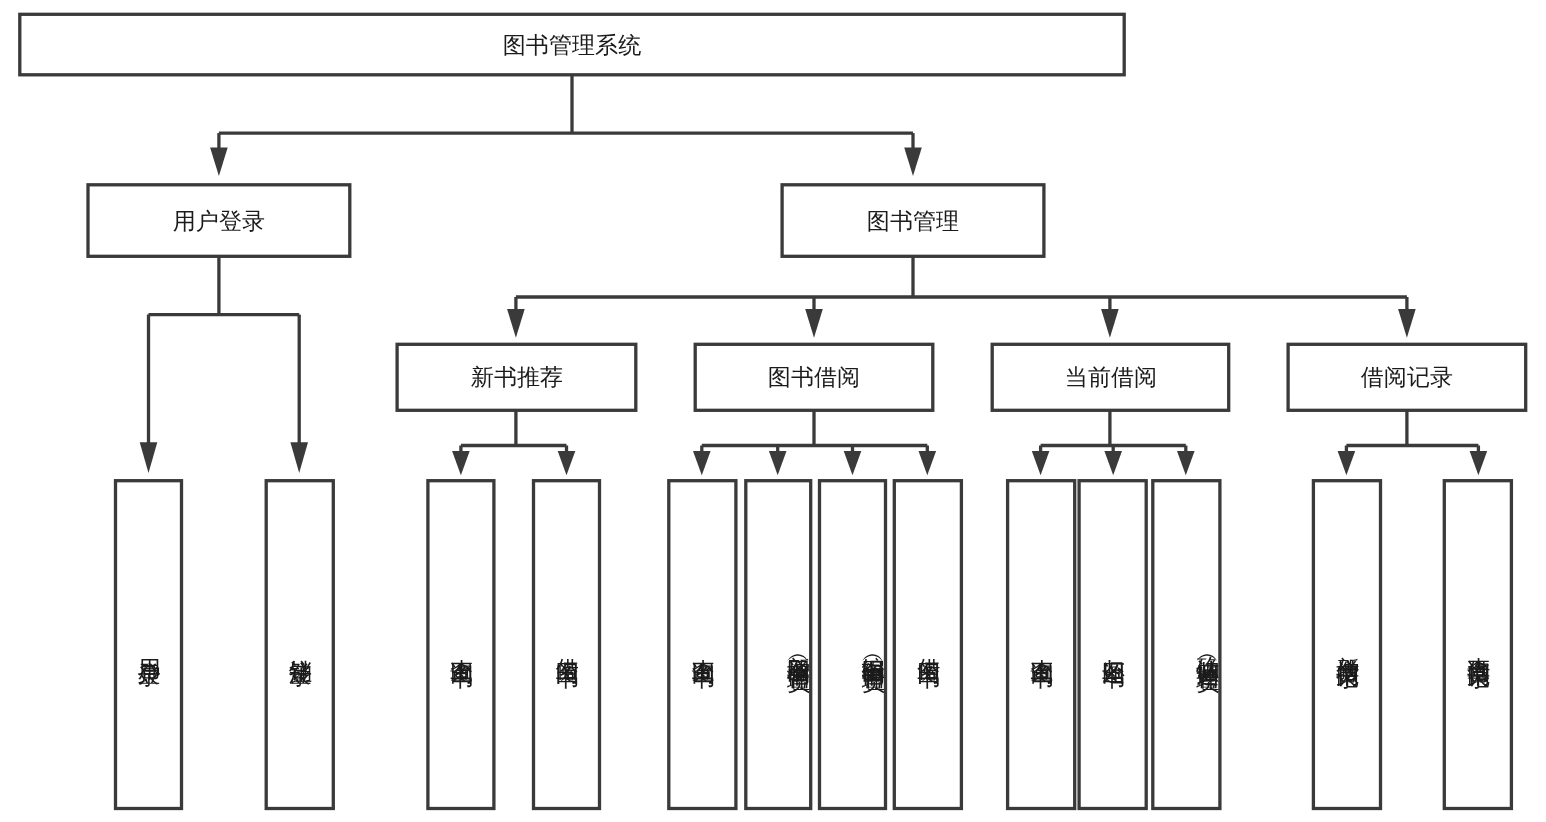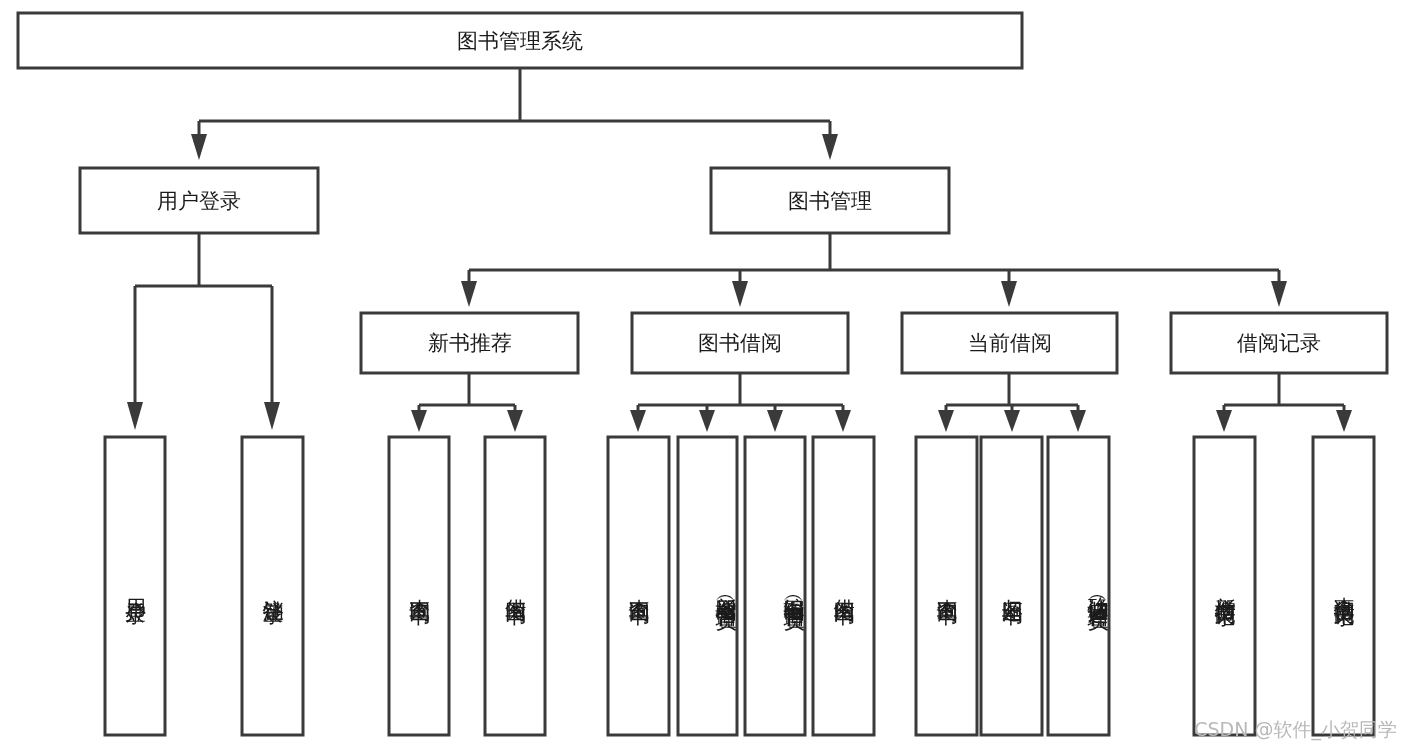--- a/index.html
+++ b/index.html
@@ -228,15 +228,14 @@
   <div class="node-label-v" style="left:916px; top:437px; width:61px; height:298px; display:flex; align-items:center; justify-content:center;">查询图书</div>
 
   <div class="node-label-v" style="left:981px; top:437px; width:61px; height:298px; display:flex; align-items:center; justify-content:center;">归还图书</div>
 
   <div class="node-label-v" style="left:1048px; top:437px; width:61px; height:298px; display:flex; align-items:flex-start; justify-content:center; padding-top:6px; box-sizing:border-box;">确认归还（管理员）</div>
 
   <div class="node-label-v" style="left:1194px; top:437px; width:61px; height:298px; display:flex; align-items:center; justify-content:center;">新增借阅记录</div>
 
   <div class="node-label-v" style="left:1313px; top:437px; width:61px; height:298px; display:flex; align-items:center; justify-content:center;">查询借阅记录</div>
 
-  <div class="watermark">CSDN @软件_小贺同学</div>
 
 </div>
 
 </body></html>

